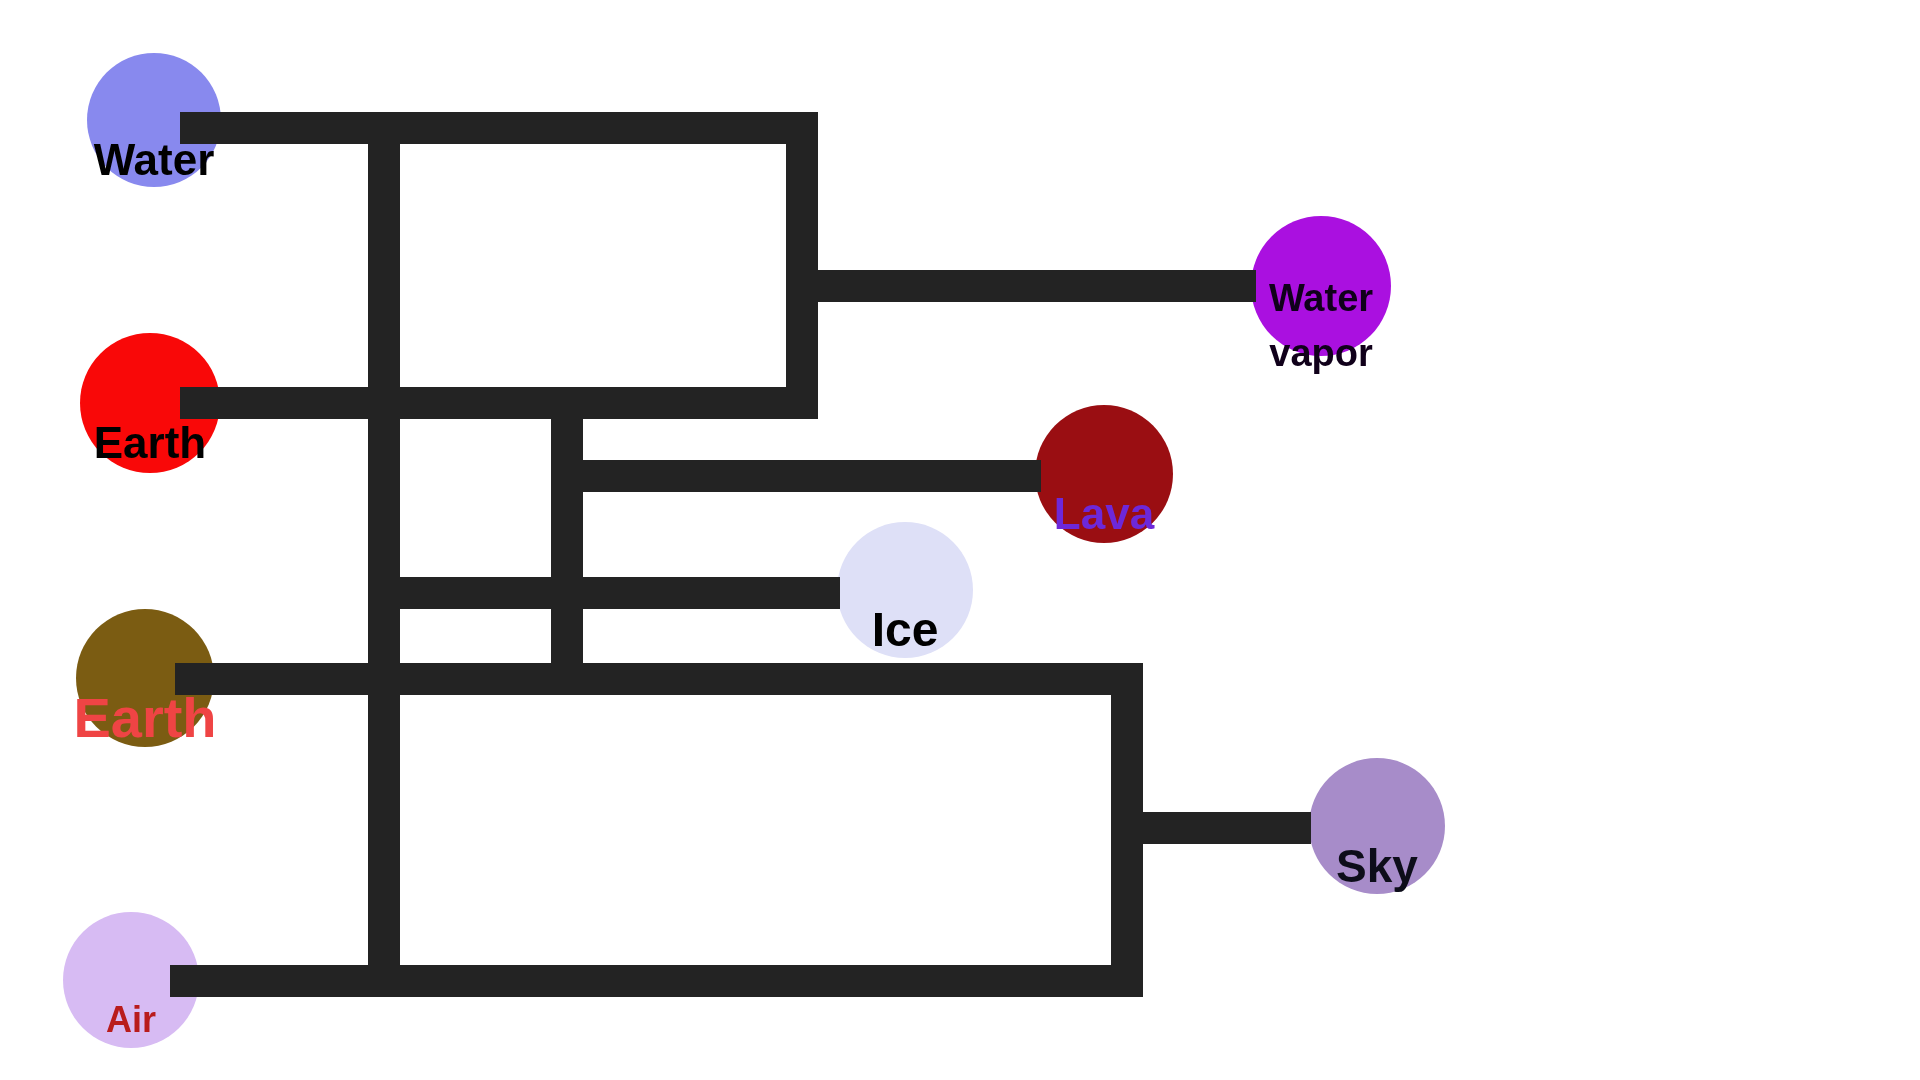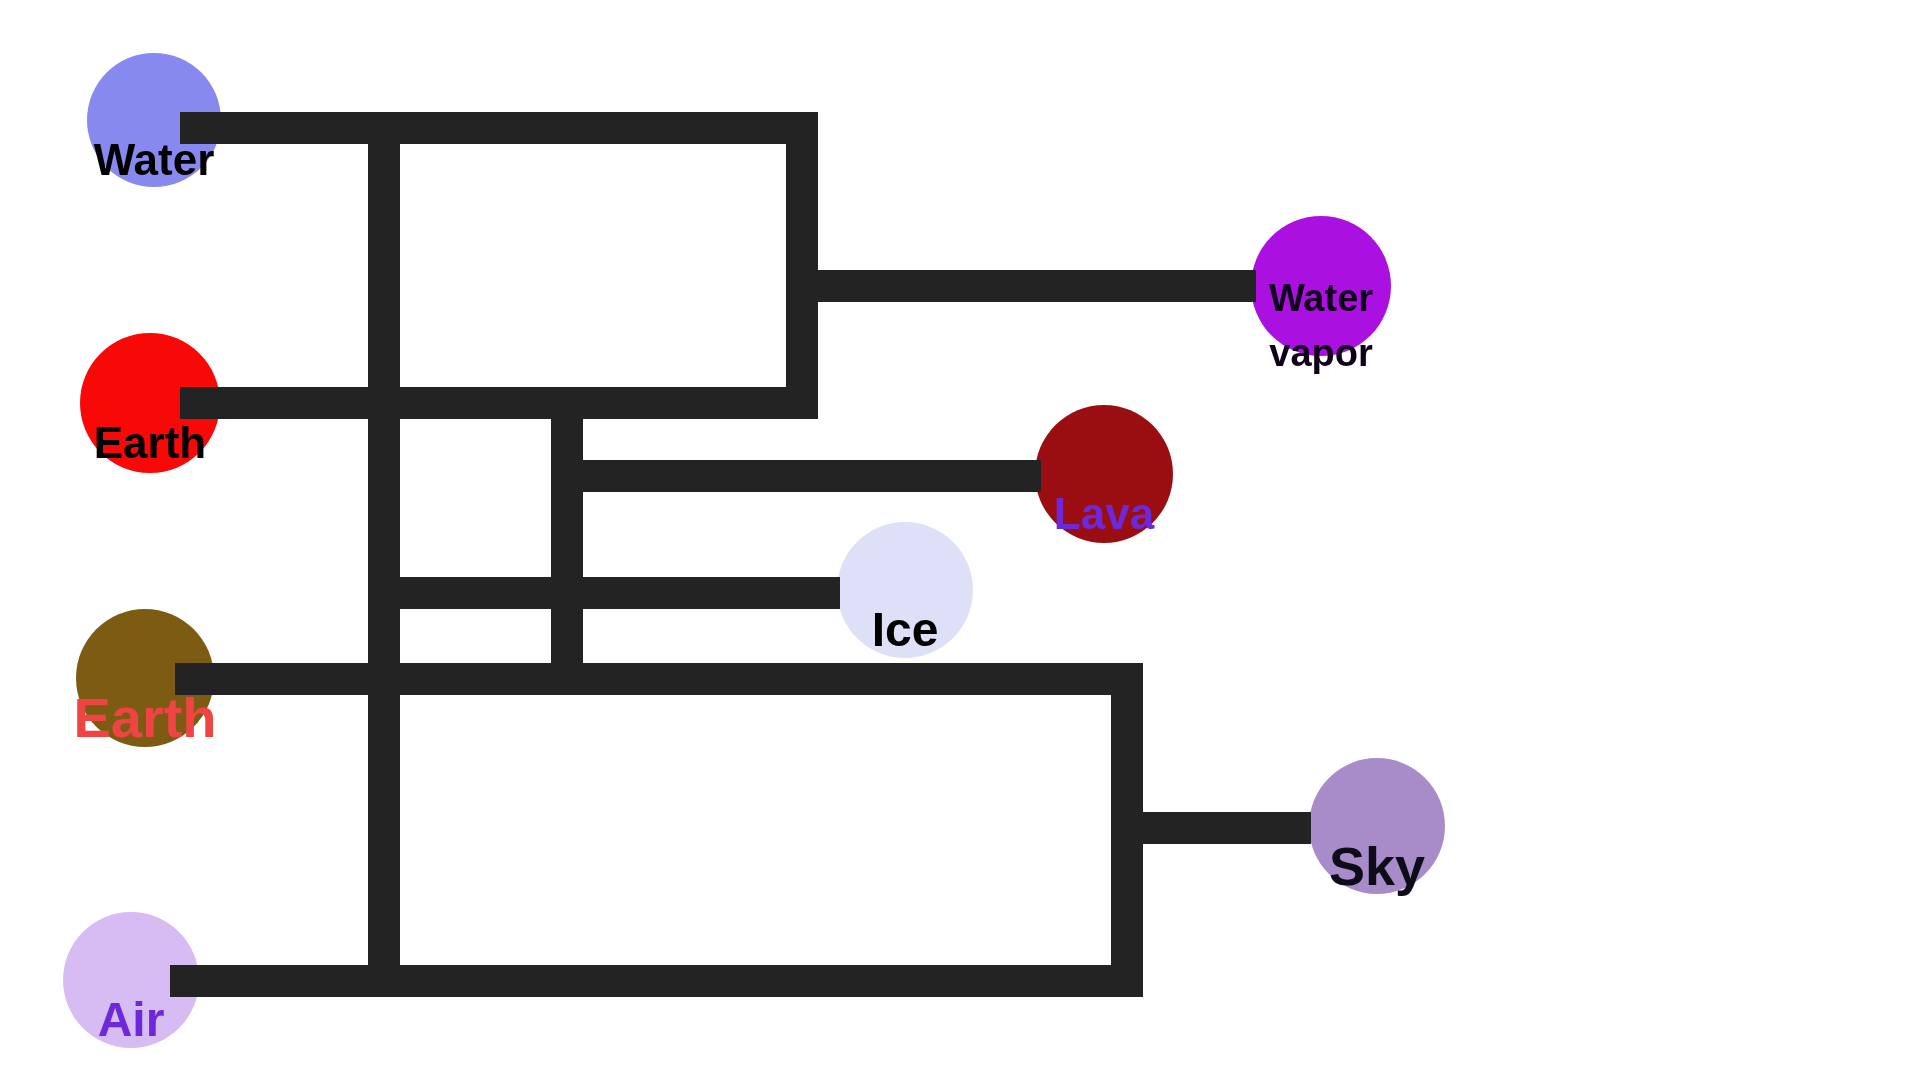--- a/index.html
+++ b/index.html
@@ -66,20 +66,20 @@
       <div class="edge-rect" style="left: 368px; top: 577px; width: 472px; height: 32px; background: rgb(35, 35, 35);"></div>
       <div class="edge-rect" style="left: 175px; top: 663px; width: 968px; height: 32px; background: rgb(35, 35, 35);"></div>
       <div class="edge-rect" style="left: 1111px; top: 663px; width: 32px; height: 334px; background: rgb(35, 35, 35);"></div>
       <div class="edge-rect" style="left: 1111px; top: 812px; width: 200px; height: 32px; background: rgb(35, 35, 35);"></div>
       <div class="edge-rect" style="left: 170px; top: 965px; width: 973px; height: 32px; background: rgb(35, 35, 35);"></div>
     </div>
   <div class="layer labels-layer">
       <div class="node-label" style="left: 154px; top: 120px; font-size: 44px; color: rgb(0, 0, 0);">Water</div>
       <div class="node-label" style="left: 150px; top: 403px; font-size: 44px; color: rgb(0, 0, 0);">Earth</div>
       <div class="node-label" style="left: 145px; top: 678px; font-size: 56px; color: #ef4444;">Earth</div>
-      <div class="node-label" style="left: 131px; top: 980px; font-size: 48px; color: #6d28d9;">Air</div>
+      <div class="node-label" style="left: 131px; top: 980px; font-size: 36px; color: #b91c1c;">Air</div>
       <div class="node-label" style="left: 1321px; top: 286px; font-size: 38px; color: rgb(16, 0, 26);">Water
 vapor</div>
       <div class="node-label" style="left: 1104px; top: 474px; font-size: 44px; color: #6d28d9;">Lava</div>
       <div class="node-label" style="left: 905px; top: 590px; font-size: 48px; color: rgb(0, 0, 0);">Ice</div>
-      <div class="node-label" style="left: 1377px; top: 826px; font-size: 54px; color: rgb(13, 13, 26);">Sky</div>
+      <div class="node-label" style="left: 1377px; top: 826px; font-size: 46px; color: rgb(13, 13, 26);">Sky</div>
     </div>
 </div>
 
 </body></html>

